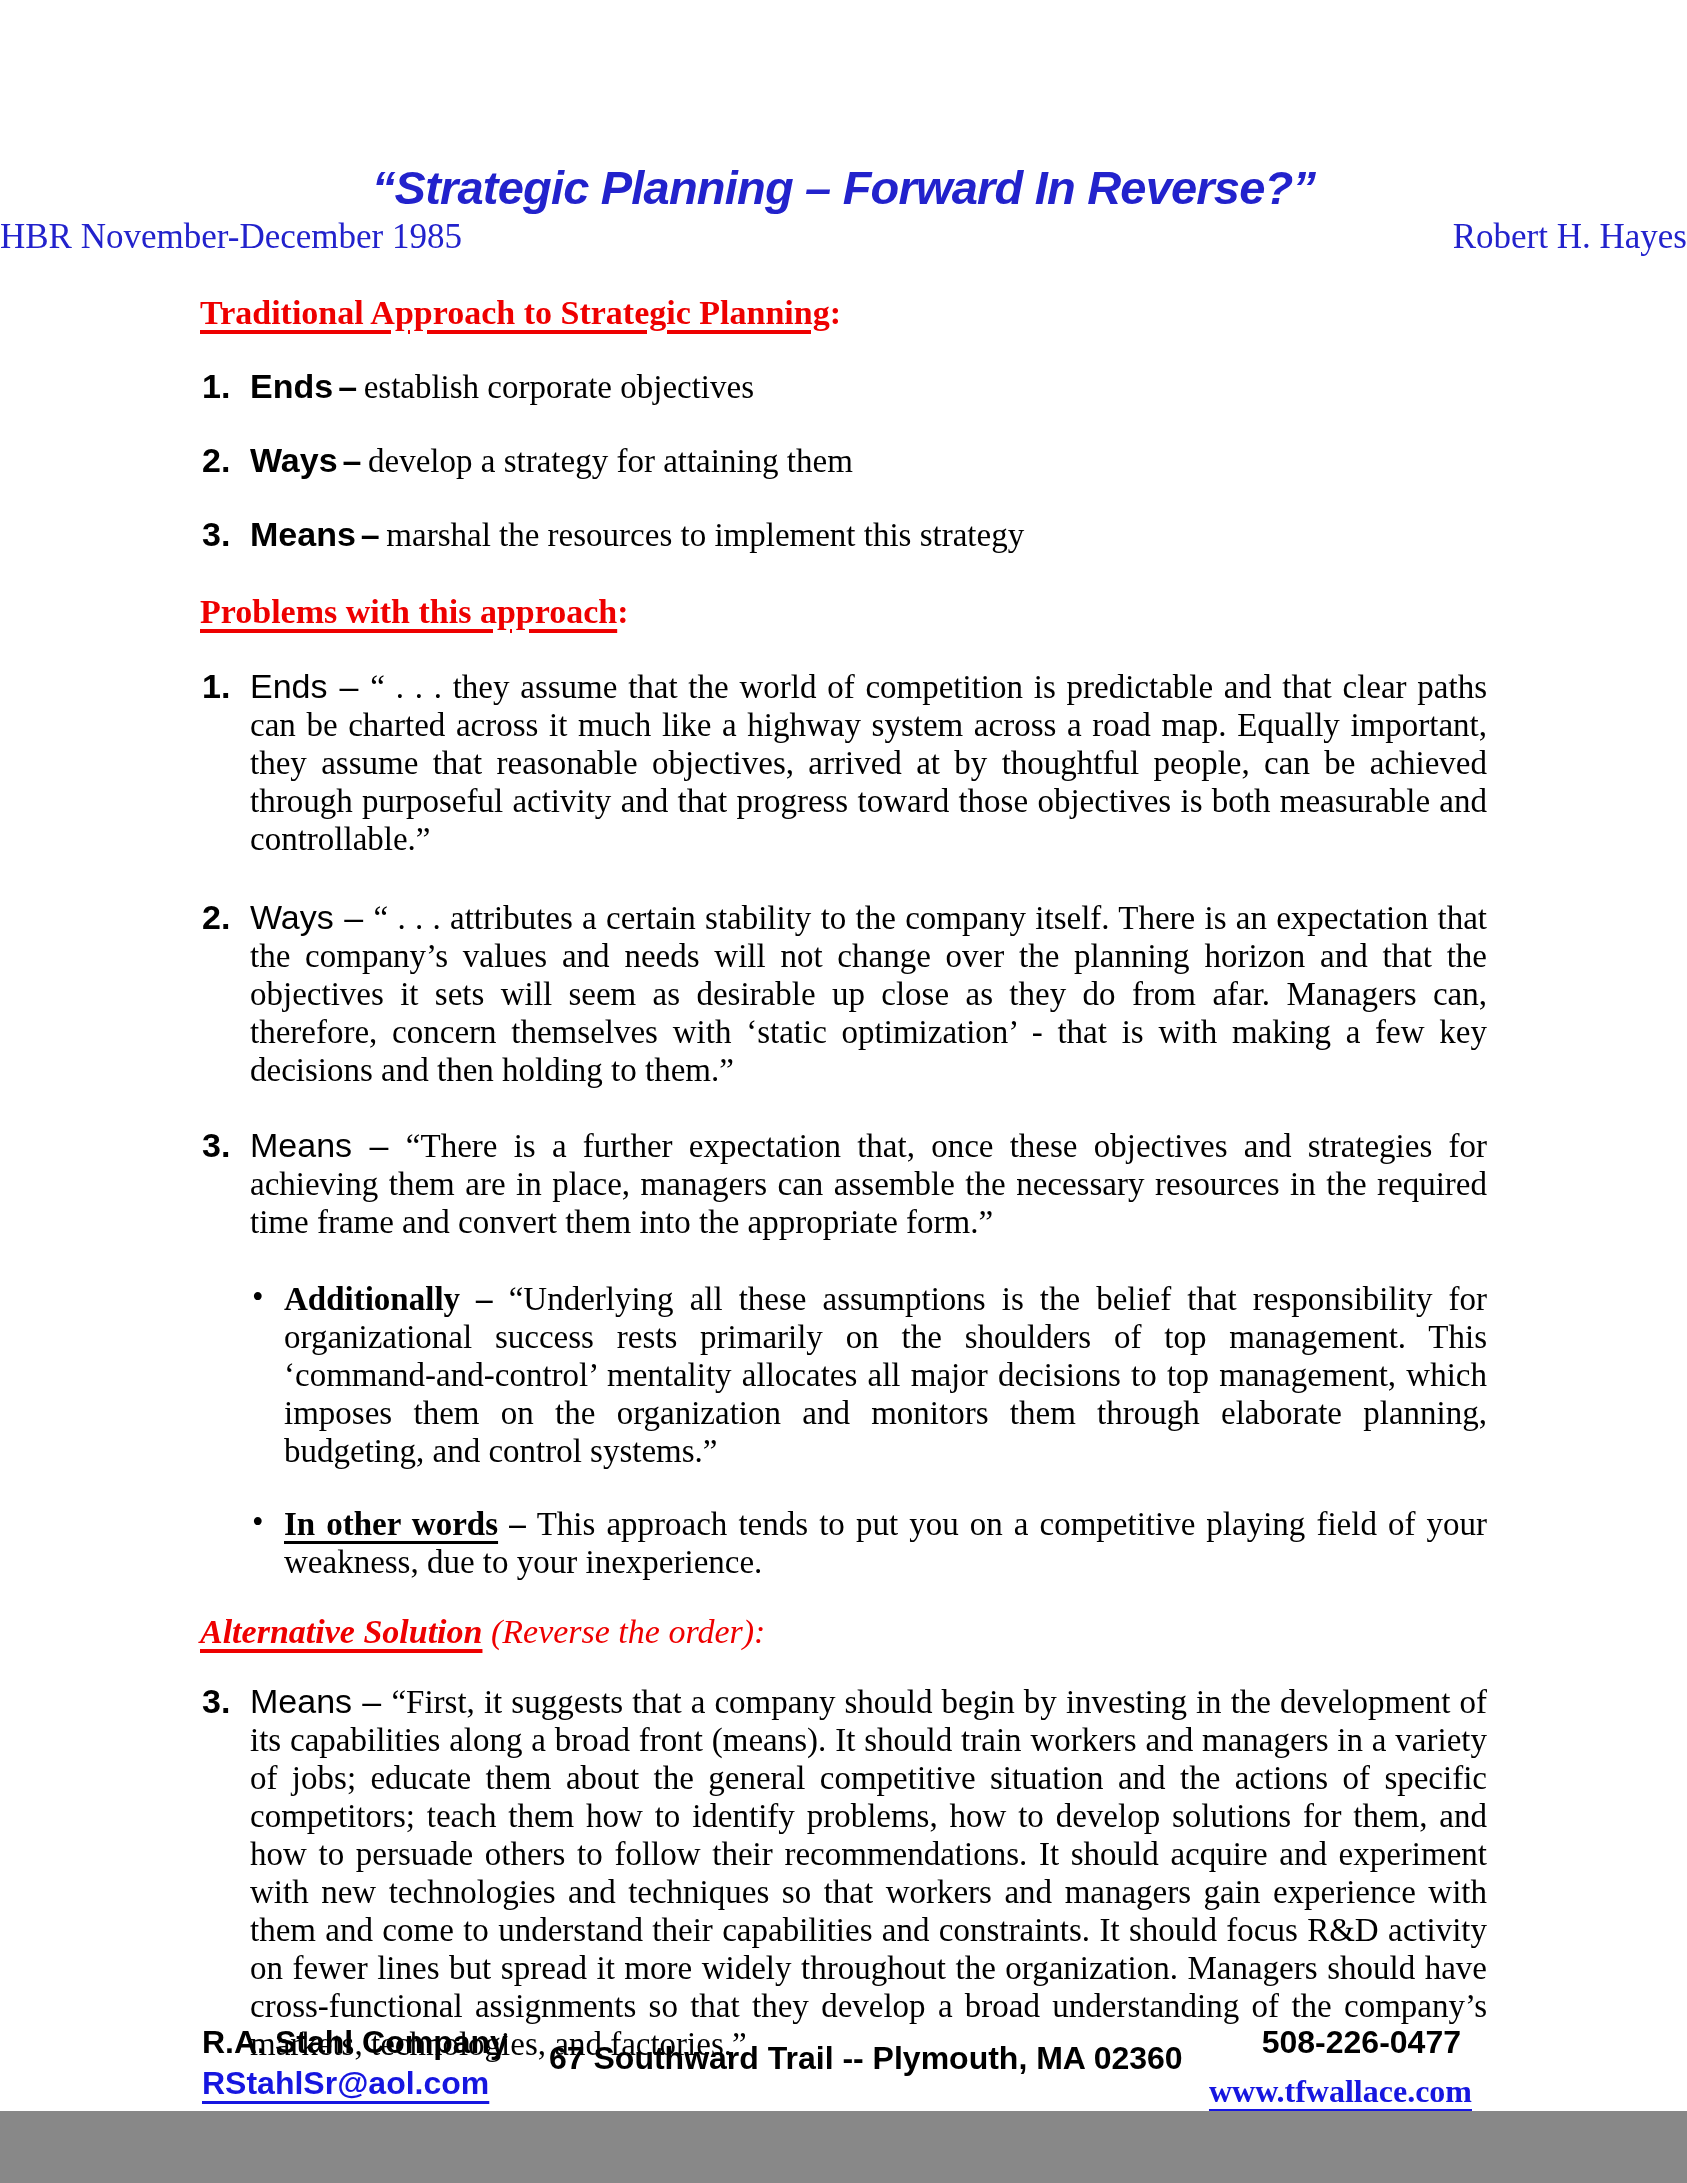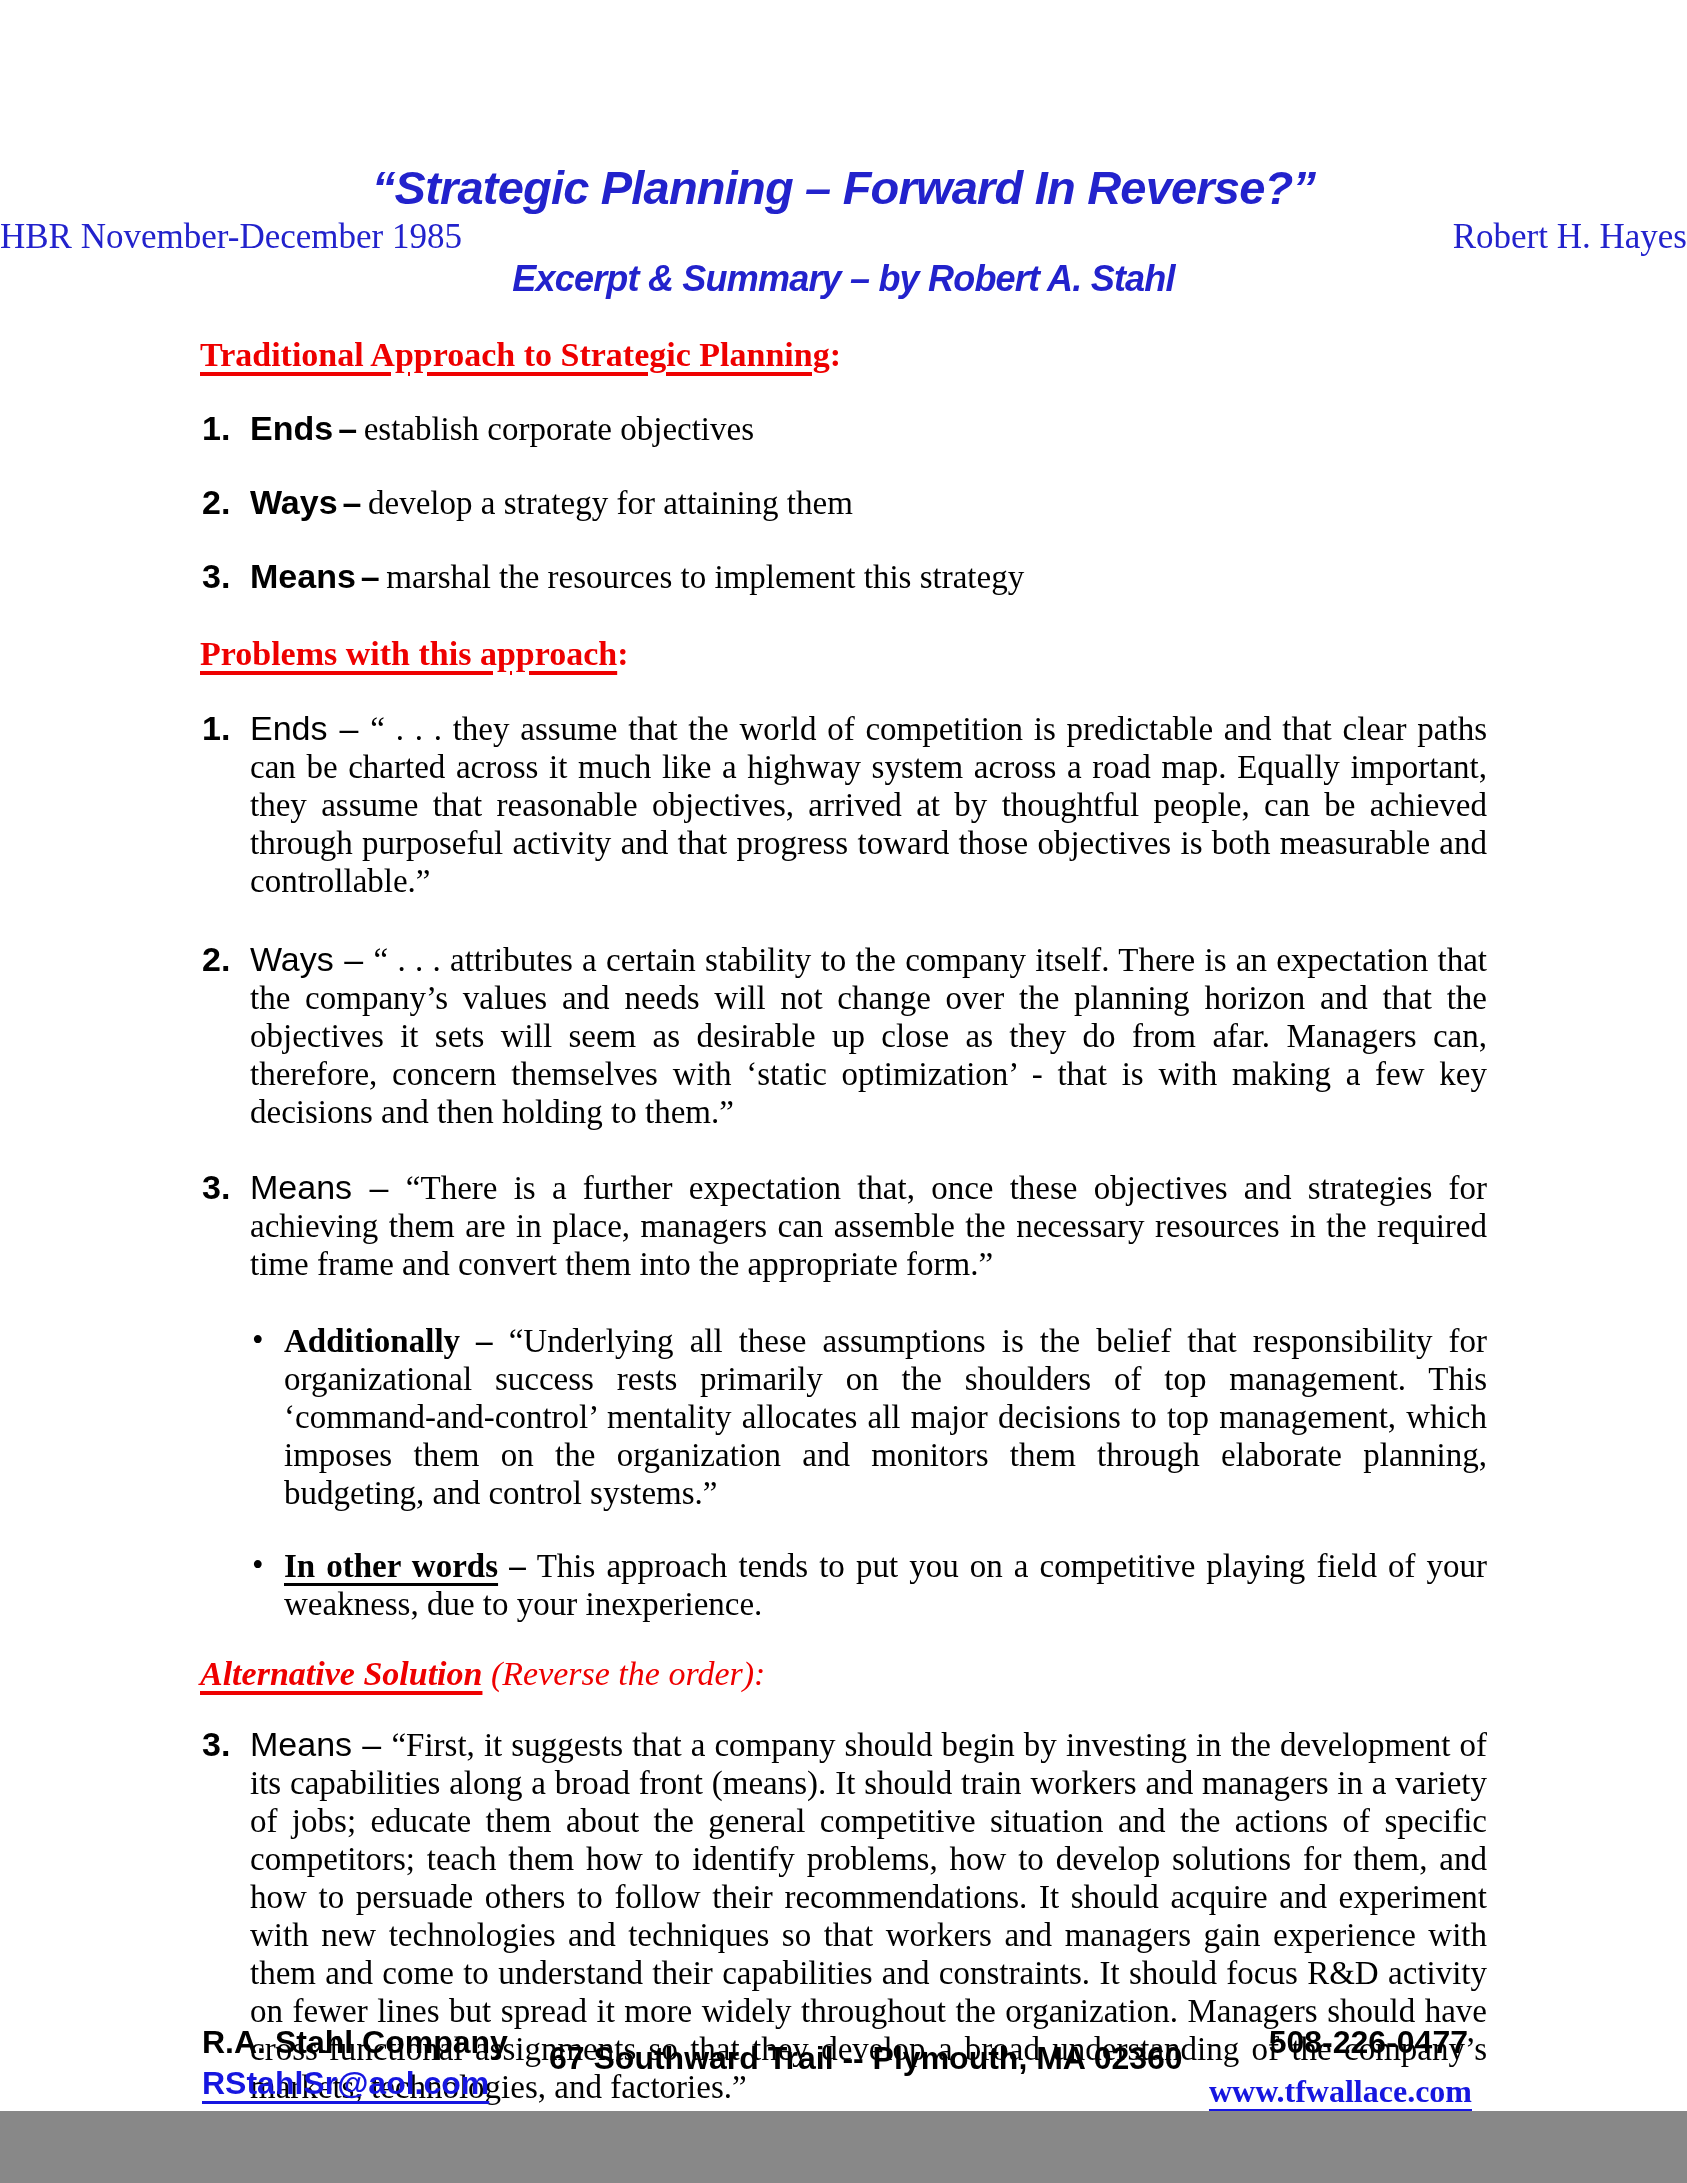--- a/index.html
+++ b/index.html
@@ -110,21 +110,21 @@
   .mt-b1{margin-top:39px;}
   .mt-b2{margin-top:35px;}
   
   .doc-footer{
     position:absolute;left:202px;right:200px;bottom:6.6px;
     font-family:"Liberation Sans", sans-serif;font-weight:bold;
     font-size:32px;line-height:40px;
   }
   .footer-row{position:relative;height:40px;}
   .footer-address{position:absolute;left:347px;top:16px;}
-  .footer-phone{position:absolute;right:19px;top:0;}
+  .footer-phone{position:absolute;right:26px;top:0;}
   .footer-row2{position:relative;height:41px;margin-top:1.6px;}
   .footer-link{
     color:var(--link-blue);
     text-decoration:underline;
     text-decoration-thickness:3.3px;
     text-underline-offset:6.6px;
   }
   .footer-site{
     position:absolute;right:15px;top:8px;
     font-family:"Liberation Serif", serif;
@@ -134,21 +134,20 @@
 <body>
 
 <div class="page">
 
   <div class="doc-header">
     <div class="doc-title">“Strategic Planning – Forward In Reverse?”</div>
     <div class="subtitle-row">
       <span>HBR November-December 1985</span>
       <span>Robert H. Hayes</span>
     </div>
-    <div class="doc-byline">Excerpt &amp; Summary – by Robert A. Stahl</div>
   </div>
 
   <div class="red-heading mt-h1">
     <span class="u">Traditional Approach to Strategic Planning</span><span>:</span>
   </div>
 
   <div class="simple-item">
     <span class="num">1.</span><span class="term">Ends</span><span class="sep">–</span><span class="desc">establish corporate objectives</span>
   </div>
   <div class="simple-item">

